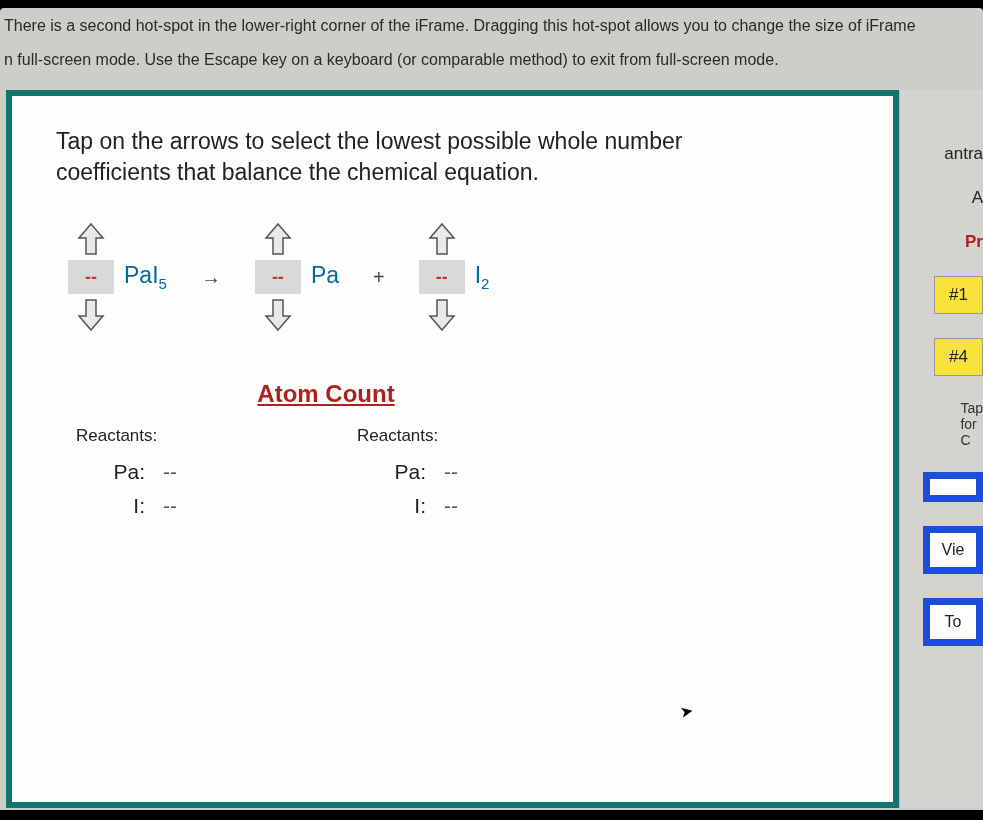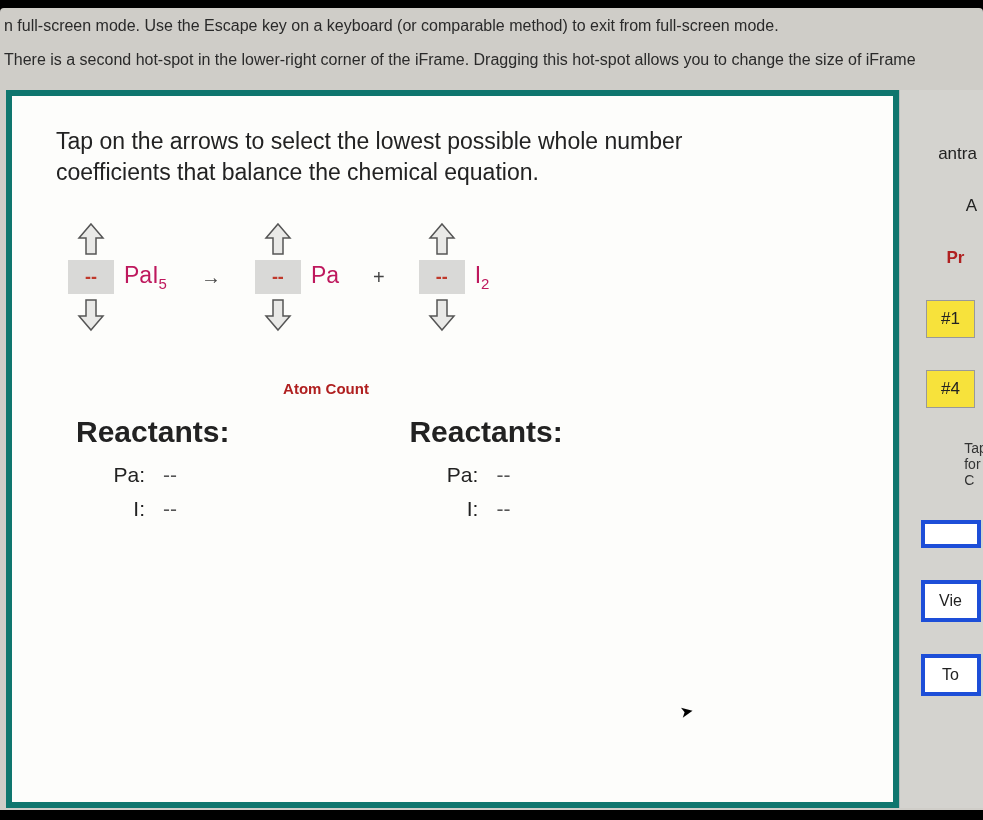--- a/index.html
+++ b/index.html
@@ -77,83 +77,84 @@
     background: #d9d9d7;
     display: flex;
     align-items: center;
     justify-content: center;
     font-size: 18px;
     color: #c0392b;
     font-weight: bold;
   }
   .species {
     font-size: 23px;
-    color: #be185d;
+    color: #0369a1;
   }
   .species sub { font-size: 15px; vertical-align: sub; }
   .op {
     font-size: 20px;
     color: #444;
     padding: 0 6px;
   }
   .atom-heading {
     color: #b02020;
-    font-size: 15px;
+    font-size: 24px;
     font-weight: bold;
     text-align: center;
     margin: 48px 0 18px 60px;
     width: 420px;
+    text-decoration: underline;
   }
   .counts {
     display: flex;
     gap: 180px;
     margin-left: 20px;
     font-size: 21px;
     color: #222;
   }
   .count-col h4 {
-    font-size: 30px;
-    font-weight: bold;
+    font-size: 17px;
+    font-weight: normal;
     margin-bottom: 14px;
   }
   .count-row {
     display: flex;
     gap: 18px;
     margin-bottom: 10px;
     padding-left: 22px;
   }
   .clabel { width: 36px; text-align: right; margin-left: 11px; }
   .cval { color: #555; }
   .sidebar {
     width: 84px;
     background: #d4d3cf;
     margin-top: 4px;
     padding: 54px 0 0 0;
     display: flex;
     flex-direction: column;
-    align-items: center;
-    gap: 32px;
+    align-items: flex-end;
+    gap: 24px;
     position: relative;
     border-left: 1px solid #bbb;
     overflow: hidden;
   }
   .sb-text { font-size: 17px; color: #222; padding-left: 32px; }
   .sb-red { color: #b02020; font-weight: bold; }
   .sb-btn {
     background: #f7e23b;
     border: 1px solid #999;
     padding: 8px 14px;
     margin-left: 18px;
     font-size: 17px;
     color: #222;
     cursor: pointer;
   }
   .sb-whitebtn {
     background: #fff;
-    border: 4px solid #1d4ed8;
+    border: 7px solid #1d4ed8;
     padding: 8px 10px;
     margin-left: 18px;
     font-size: 16px;
     color: #222;
     cursor: pointer;
     width: 60px;
     text-align: center;
   }
   .sb-small { font-size: 14px; padding-left: 22px; color: #333; margin-left: 46px; }
   .cursor {
@@ -164,22 +165,22 @@
     color: #000;
     transform: rotate(-10deg);
     pointer-events: none;
   }
 </style>
 </head>
 <body>
 
 <div class="screen">
   <div class="top-text">
+    <p>There is a second hot-spot in the lower-right corner of the iFrame. Dragging this hot-spot allows you to change the size of iFrame</p>
     <p>n full-screen mode. Use the Escape key on a keyboard (or comparable method) to exit from full-screen mode.</p>
-    <p>There is a second hot-spot in the lower-right corner of the iFrame. Dragging this hot-spot allows you to change the size of iFrame</p>
   </div>
 
   <div class="content-row">
     <div class="main-panel">
       <div class="instructions">Tap on the arrows to select the lowest possible whole number coefficients that balance the chemical equation.</div>
 
       <div class="equation">
 
         <div class="term">
           <div class="stepper">

